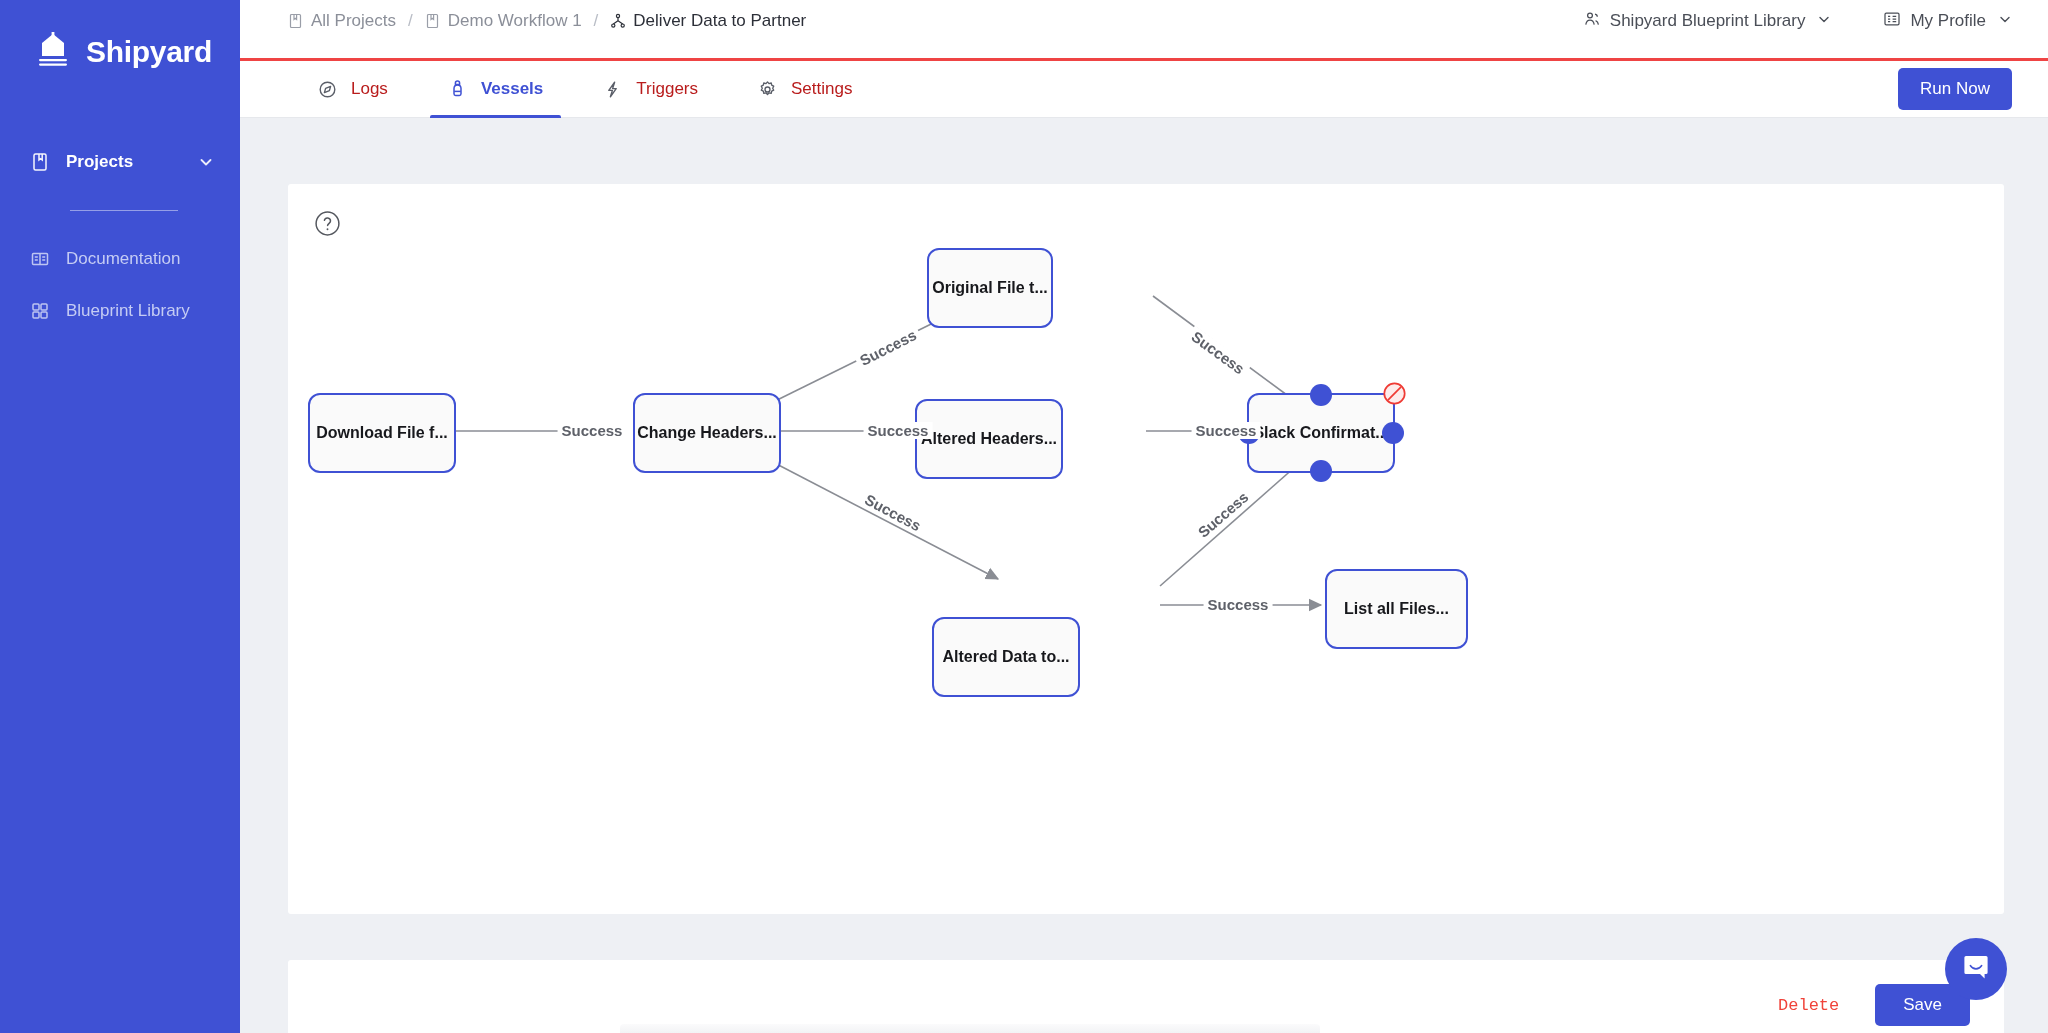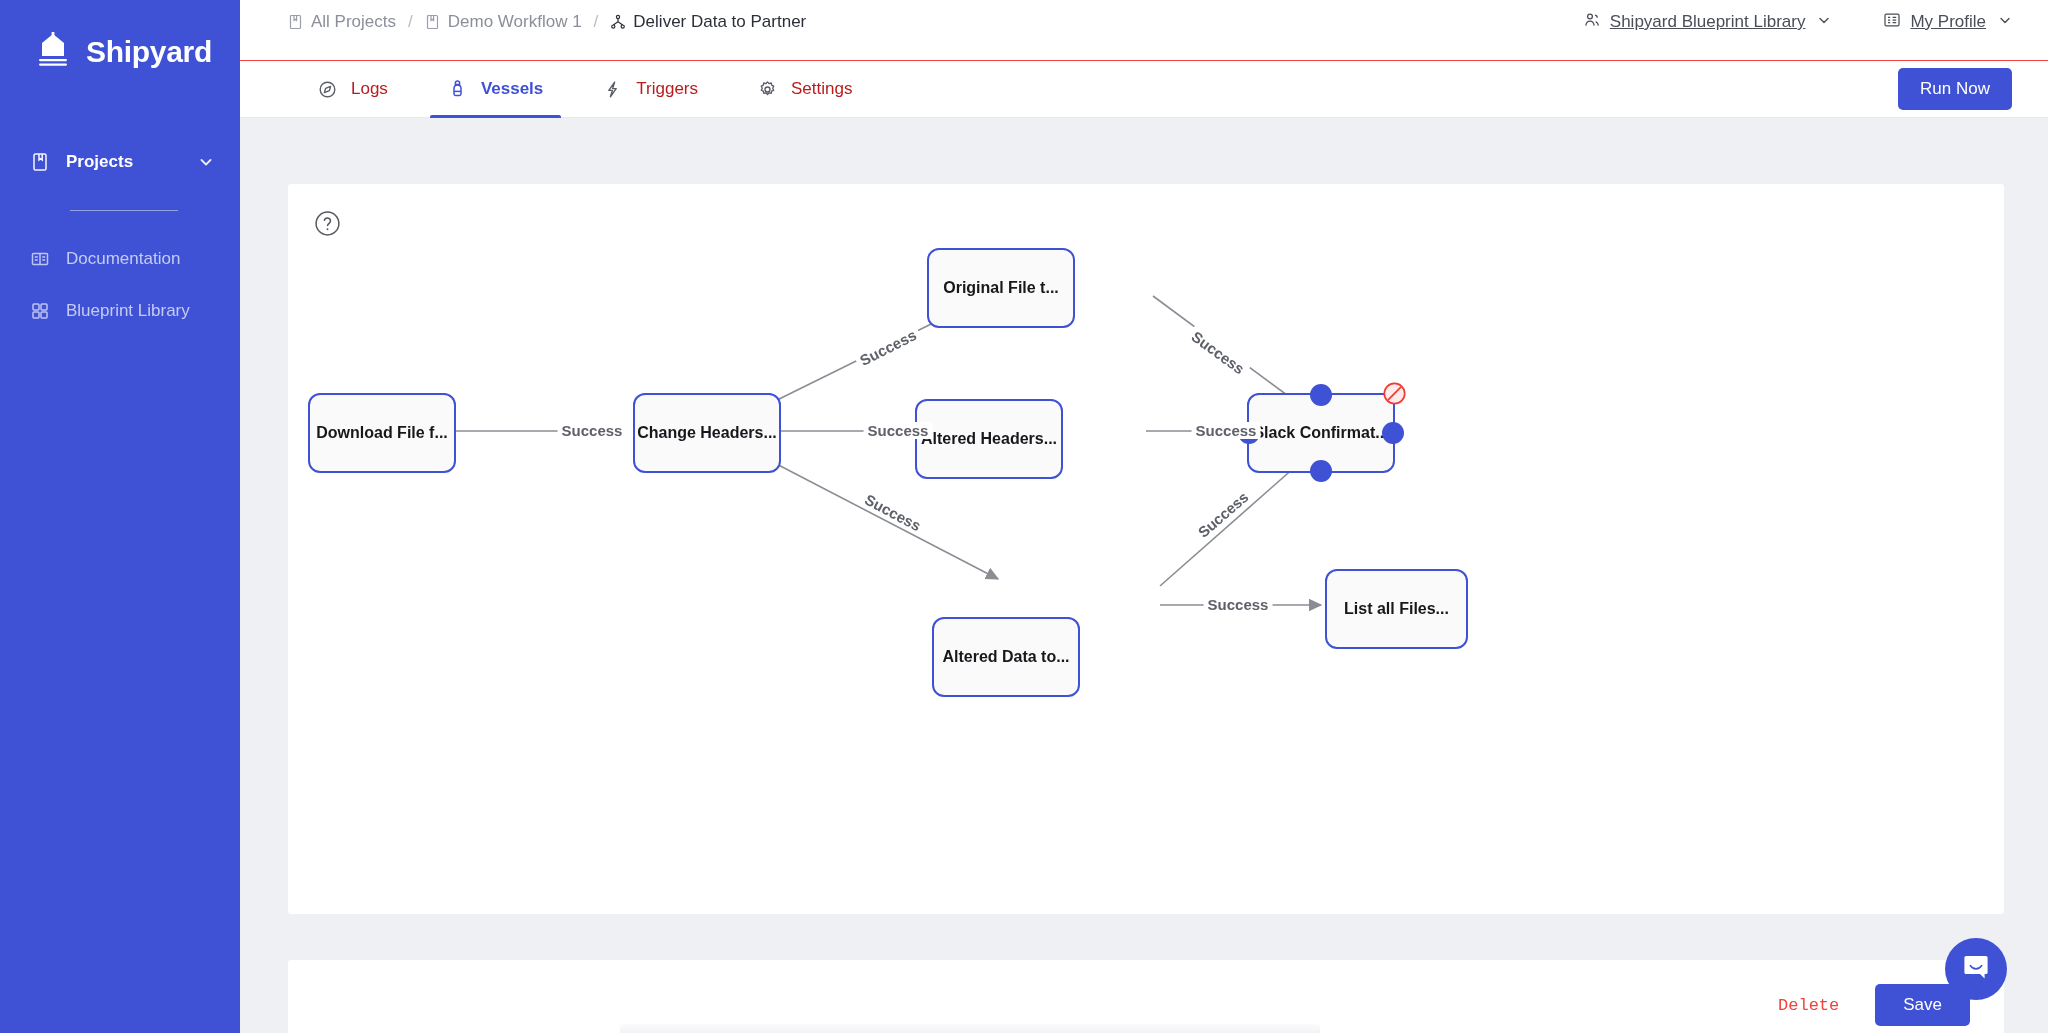--- a/index.html
+++ b/index.html
@@ -49,30 +49,30 @@
   }
   .nav-group2 .nav-item { height: 52px; }
 
   
   #main { flex: 1 1 auto; height: 1033px; position: relative; background: #eef0f4; }
 
   
   .topbar {
     height: 61px; background: #fff;
     display: flex; align-items: center;
-    border-bottom: 1px solid #ef4444;
+    border-bottom: 3px solid #ef4444;
     padding: 0 36px 16px 48px;
   }
   .crumbs { display: flex; align-items: center; gap: 0; font-size: 17px; color: #8b8f99; }
   .crumb { display: inline-flex; align-items: center; gap: 8px; cursor: pointer; }
   .crumb.current { color: #2c2f38; cursor: default; }
   .crumb-sep { margin: 0 12px; color: #b9bdc6; }
   .crumb-ico { width: 15px; height: 16px; display: block; }
   .topbar-right { margin-left: auto; display: flex; align-items: center; gap: 52px; }
-  .top-menu { display: flex; align-items: center; gap: 9px; font-size: 17px; color: #4a4e57; cursor: pointer; text-decoration: underline; }
+  .top-menu { display: flex; align-items: center; gap: 9px; font-size: 17px; color: #4a4e57; cursor: pointer; }
   .top-menu .caret { margin-left: 3px; }
 
   
   .tabsrow {
     height: 57px; background: #fff;
     display: flex; align-items: center;
     border-bottom: 1px solid #e6e8ec;
     padding: 0 36px 0 48px;
     position: relative;
   }
@@ -411,21 +411,21 @@
         <span class="edge-label" style="left:950px; top:412px; transform:translate(-50%,0);">Success</span>
 
         <div class="node" style="left:20px; top:209px; width:148px; height:80px;">
           <span>Download File f...</span>
         </div>
 
         <div class="node" style="left:345px; top:209px; width:148px; height:80px;">
           <span>Change Headers...</span>
         </div>
 
-        <div class="node" style="left:639px; top:64px; width:148px; height:80px;">
+        <div class="node" style="left:639px; top:64px; width:126px; height:80px;">
           <span>Original File t...</span>
         </div>
 
         <div class="node" style="left:627px; top:215px; width:148px; height:80px;">
           <span>Altered Headers...</span>
         </div>
 
         <div class="node" style="left:644px; top:385px; width:148px; height:80px;margin-top:48px;">
           <span>Altered Data to...</span>
         </div>

